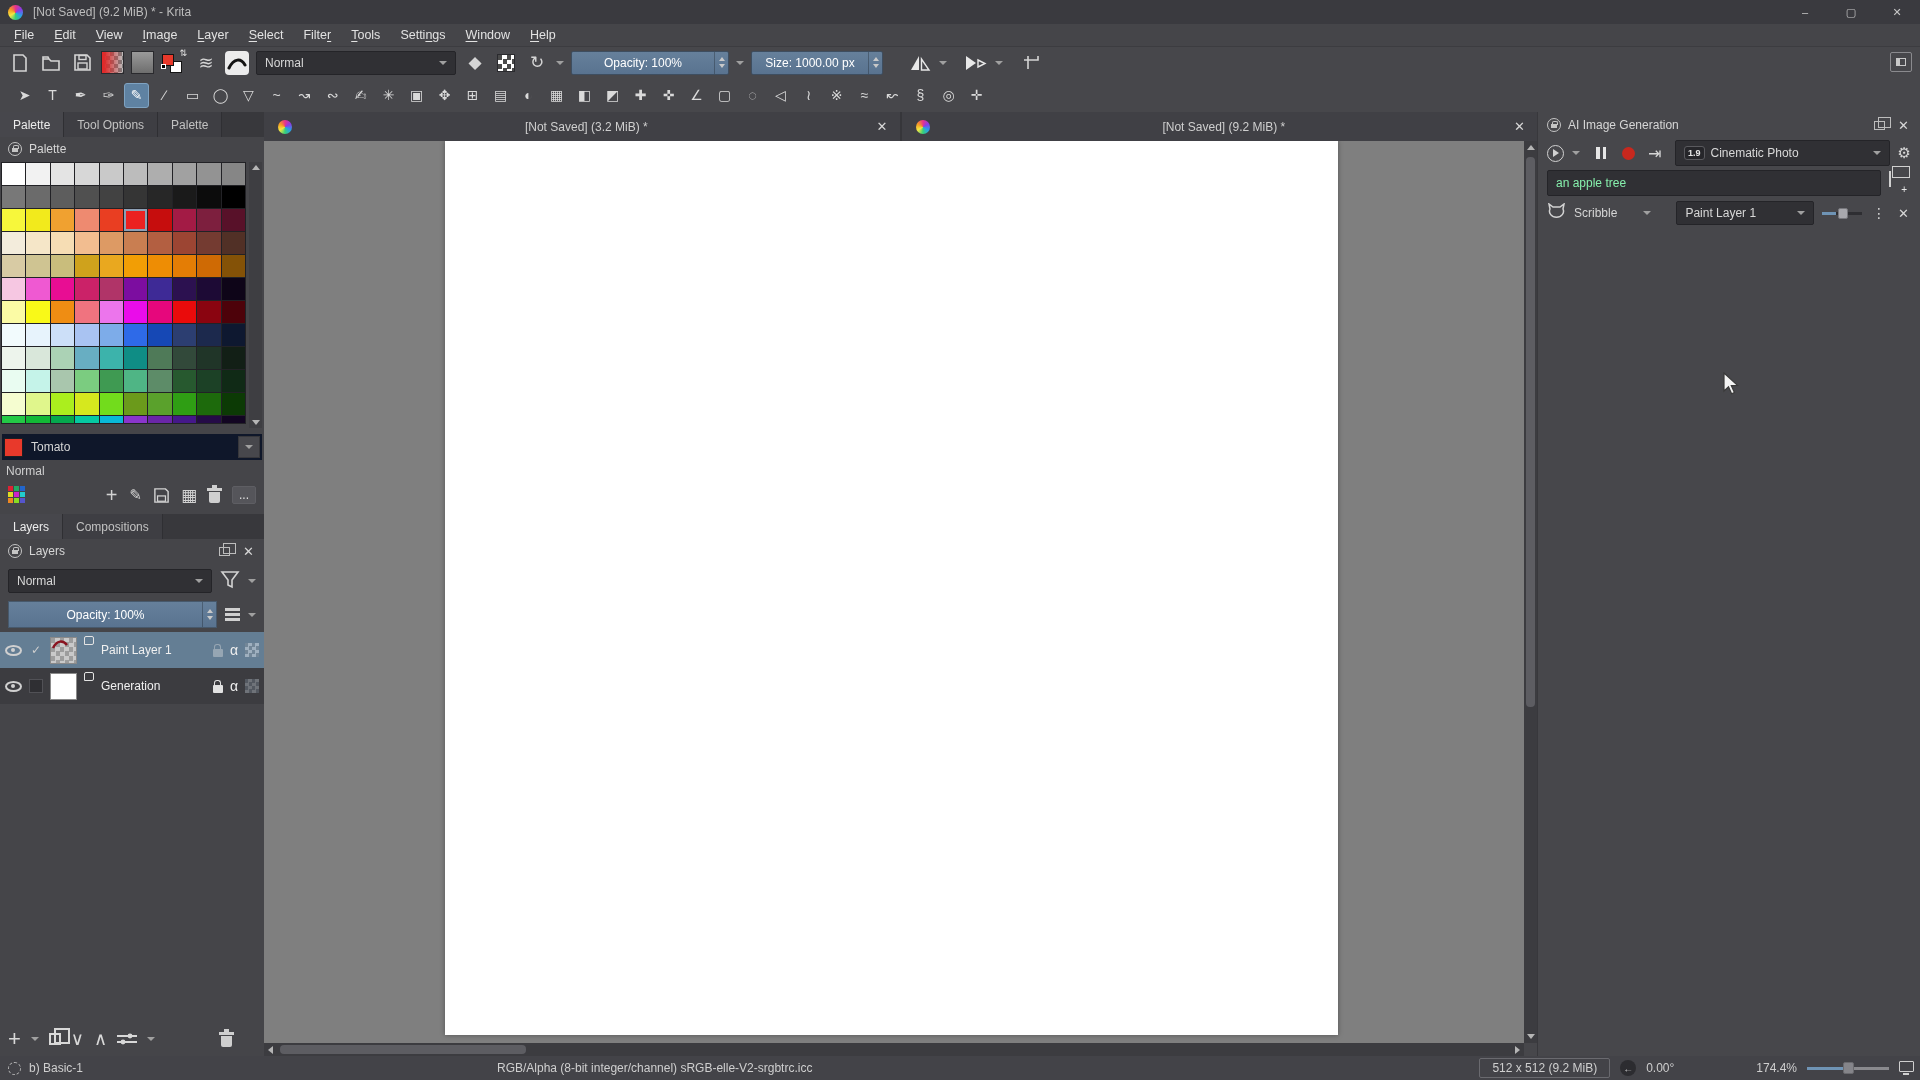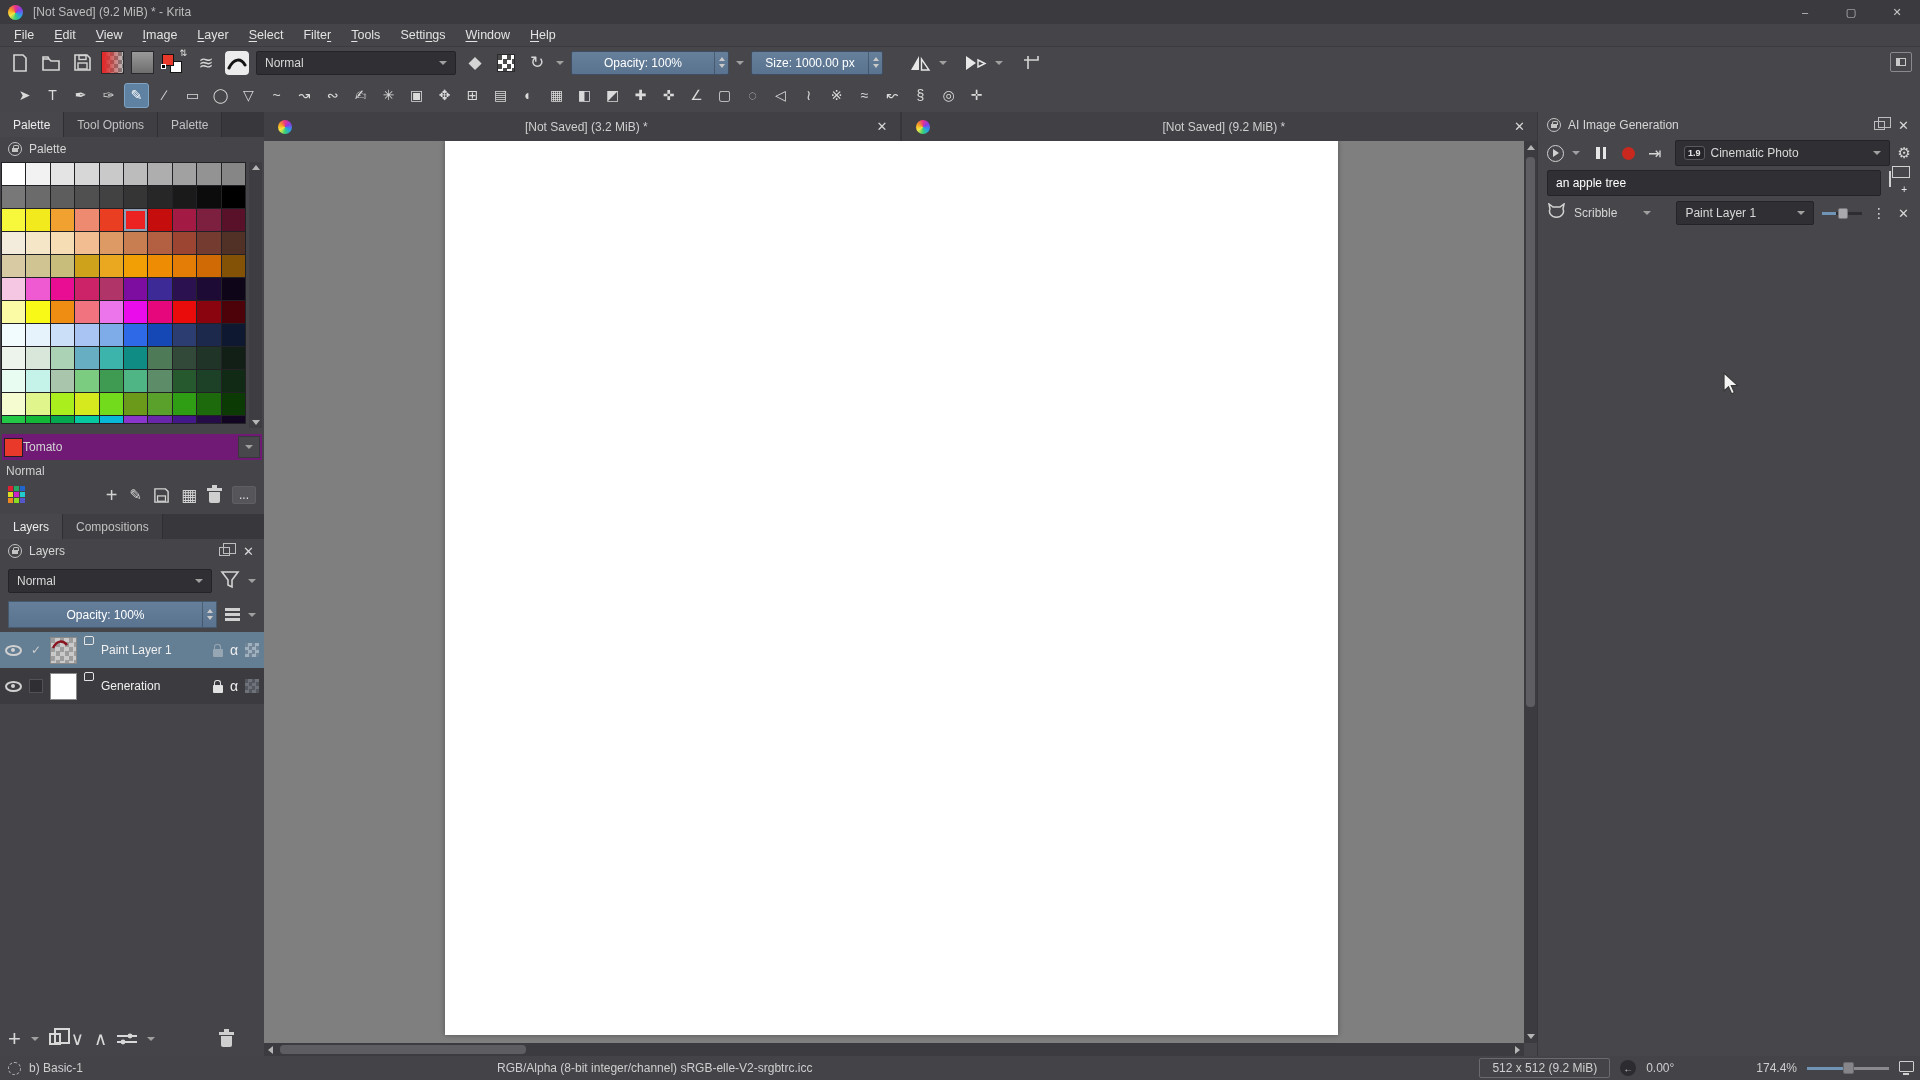--- a/index.html
+++ b/index.html
@@ -66,21 +66,21 @@
   
   .leftpanel { position:absolute; left:0; top:112px; width:264px; bottom:24px; background:#454549; }
   .pal-wrap { position:relative; height:270px; background:#454549; }
   .pal-grid { position:absolute; left:1px; top:1px; width:245px; display:grid; grid-template-columns:repeat(10,1fr); gap:1px; background:#222226; border:1px solid #222226; }
   .sw { height:22px; }
   .sw.selsw { outline:2px solid #8ea0b5; outline-offset:-2px; }
   .sw.cut { height:7px; }
   .pal-scroll { position:absolute; right:2px; top:1px; width:13px; height:266px; background:#3e3e42; display:flex; flex-direction:column; align-items:center; justify-content:space-between; padding:3px 0; }
   .tri-up { width:0;height:0;border-left:4px solid transparent;border-right:4px solid transparent;border-bottom:5px solid #b5b5b5; }
   .tri-dn { width:0;height:0;border-left:4px solid transparent;border-right:4px solid transparent;border-top:5px solid #b5b5b5; }
-  .colorname-row { display:flex; align-items:center; gap:0; height:26px; margin:3px 2px 0 2px; background:#701a75; padding:0 2px; }
+  .colorname-row { display:flex; align-items:center; gap:8px; height:26px; margin:3px 2px 0 2px; background:#0f172a; padding:0 2px; }
   .colorname-row .csw { width:19px; height:19px; border:1px solid #1e1e22; }
   .colorname-row .ddbox { margin-left:auto; width:22px; height:22px; background:#47474c; border:1px solid #37373b; display:flex; align-items:center; justify-content:center; }
   .pal-name { padding:4px 6px 2px 6px; color:#cfcfcf; }
   .pal-actions { display:flex; align-items:center; gap:12px; padding:4px 8px; height:30px; }
   .pal-actions .sp { flex:1; }
   .act { color:#d2d2d2; font-size:15px; display:flex; align-items:center; justify-content:center; }
   .ellipsis-btn { border:1px solid #5e5e63; background:#55555a; color:#e0e0e0; padding:0 6px; height:18px; display:flex; align-items:center; border-radius:2px; font-size:12px; }
 
   
   .trash { position:relative; width:11px; height:11px; background:#cfcfcf; border-radius:0 0 2px 2px; margin-top:5px; }
@@ -145,21 +145,21 @@
   .pause i { display:block; width:3.5px; height:12px; background:#e6e6e6; }
   .rec { width:13px; height:13px; border-radius:50%; background:#c8281e; }
   .style-combo { flex:1; height:26px; }
   .badge { background:#26262a; border:1px solid #5a5a5e; border-radius:3px; font-size:9px; font-weight:bold; color:#e8e8e8; padding:1px 3px; }
   .slider { position:relative; width:118px; height:14px; flex:0 0 auto; }
   .slider .track { position:absolute; left:0; right:0; top:6px; height:3px; background:#2e2e32; }
   .slider .fill { position:absolute; left:0; top:6px; height:3px; background:#6f94b5; }
   .slider .knob { position:absolute; top:1px; width:12px; height:12px; background:#a8a8ad; border:1px solid #77777c; border-radius:3px; }
   .spinbox { height:24px; background:#303034; border:1px solid #242428; border-radius:2px; display:flex; align-items:center; }
   .spinbox .txt { flex:1; text-align:center; padding:0 6px; color:#dcdcdc; }
-  .prompt { flex:1; height:26px; background:#303034; border:1px solid #242428; border-radius:2px; display:flex; align-items:center; padding:0 8px; color:#ffffff; }
+  .prompt { flex:1; height:26px; background:#303034; border:1px solid #242428; border-radius:2px; display:flex; align-items:center; padding:0 8px; color:#86efac; }
   .addlayer { position:relative; width:16px; height:12px; border:1.5px solid #d0d0d0; transform:skewX(-20deg); }
   .addlayer::before { content:''; position:absolute; left:2px; top:-6px; width:16px; height:10px; border:1.5px solid #d0d0d0; }
   .addlayer-plus { position:absolute; right:4px; top:12px; font-size:10px; color:#e8e8e8; transform:none; }
   .minislider { position:relative; width:44px; height:14px; }
   .minislider .track { position:absolute; left:0; right:0; top:6px; height:2.5px; background:#2e2e32; }
   .minislider .fill { position:absolute; left:0; width:14px; top:6px; height:2.5px; background:#6f94b5; }
   .minislider .knob { position:absolute; left:16px; top:1.5px; width:10px; height:11px; background:#a8a8ad; border:1px solid #77777c; border-radius:2px; }
 
   
   .statusbar { position:absolute; left:0; right:0; bottom:0; height:24px; background:#434348; display:flex; align-items:center; padding:0 8px; color:#cfcfcf; }

